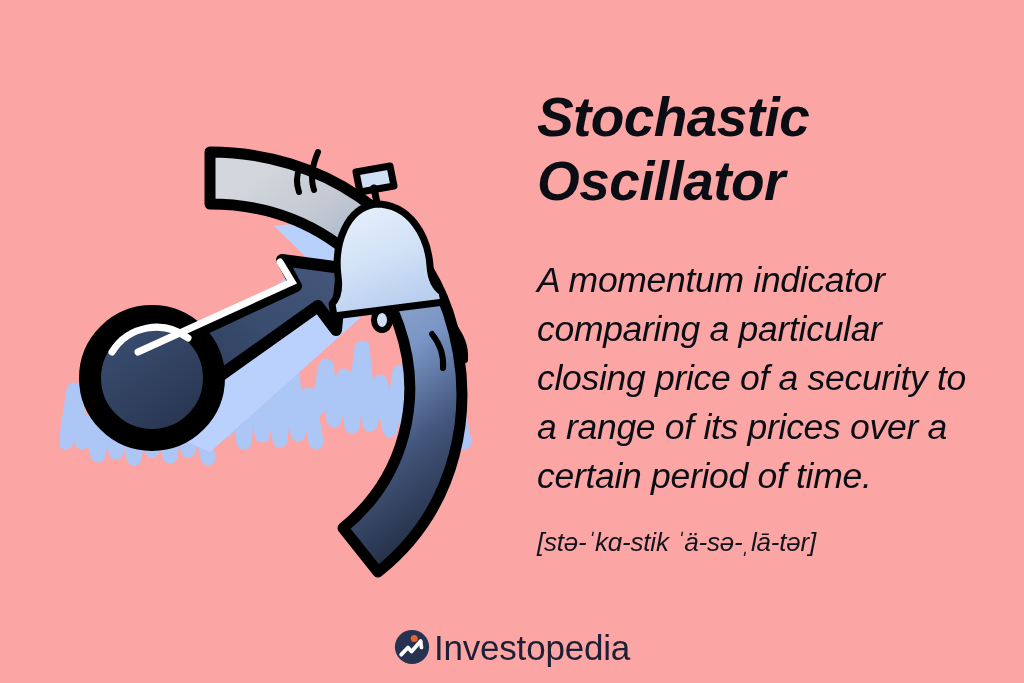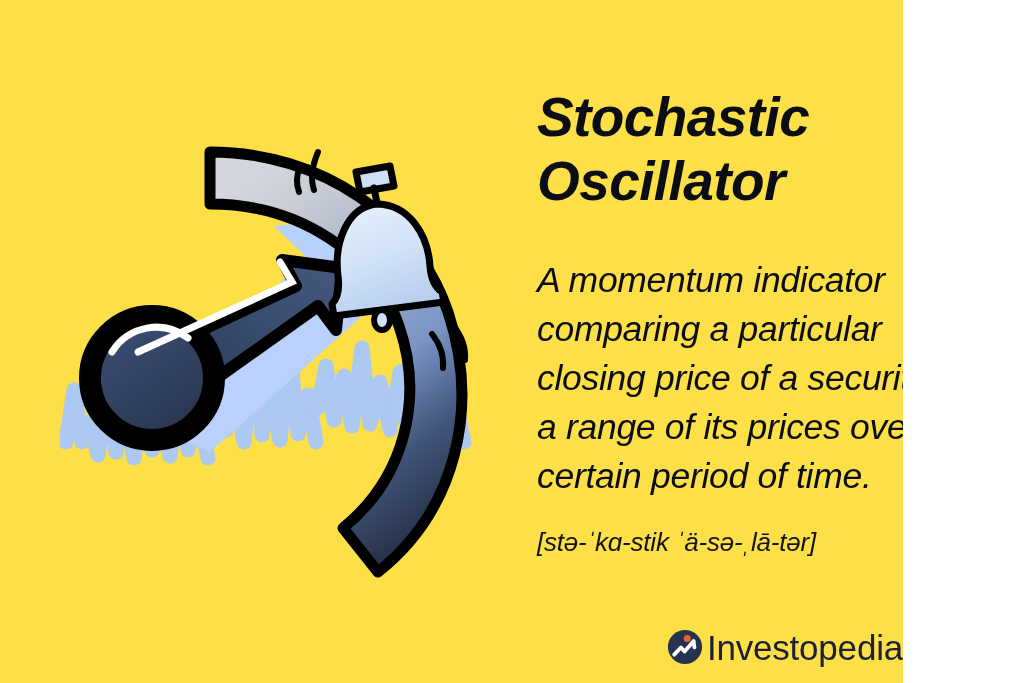--- a/index.html
+++ b/index.html
@@ -3,23 +3,23 @@
 <meta charset="utf-8">
 <title>Stochastic Oscillator — Investopedia</title>
 <style>
   html, body {
     margin: 0;
     padding: 0;
     background: #ffffff;
   }
   #card {
     position: relative;
-    width: 903px;
+    width: 1024px;
     height: 683px;
-    background: #fde047;
+    background: #fca5a5;
     overflow: hidden;
     font-family: "Liberation Sans", "DejaVu Sans", sans-serif;
     text-decoration: underline;
   }
 
   
   #illustration {
     position: absolute;
     left: 60px;
     top: 90px;
@@ -72,21 +72,21 @@
   }
 
   
   #footer-logo {
     position: absolute;
     left: 0;
     right: 0;
     bottom: 18px;
     display: flex;
     align-items: center;
-    justify-content: flex-end;
+    justify-content: center;
     gap: 4px;
   }
   #logo-mark {
     width: 36px;
     height: 36px;
     flex: 0 0 auto;
     display: block;
   }
   #logo-word {
     font-size: 35px;

